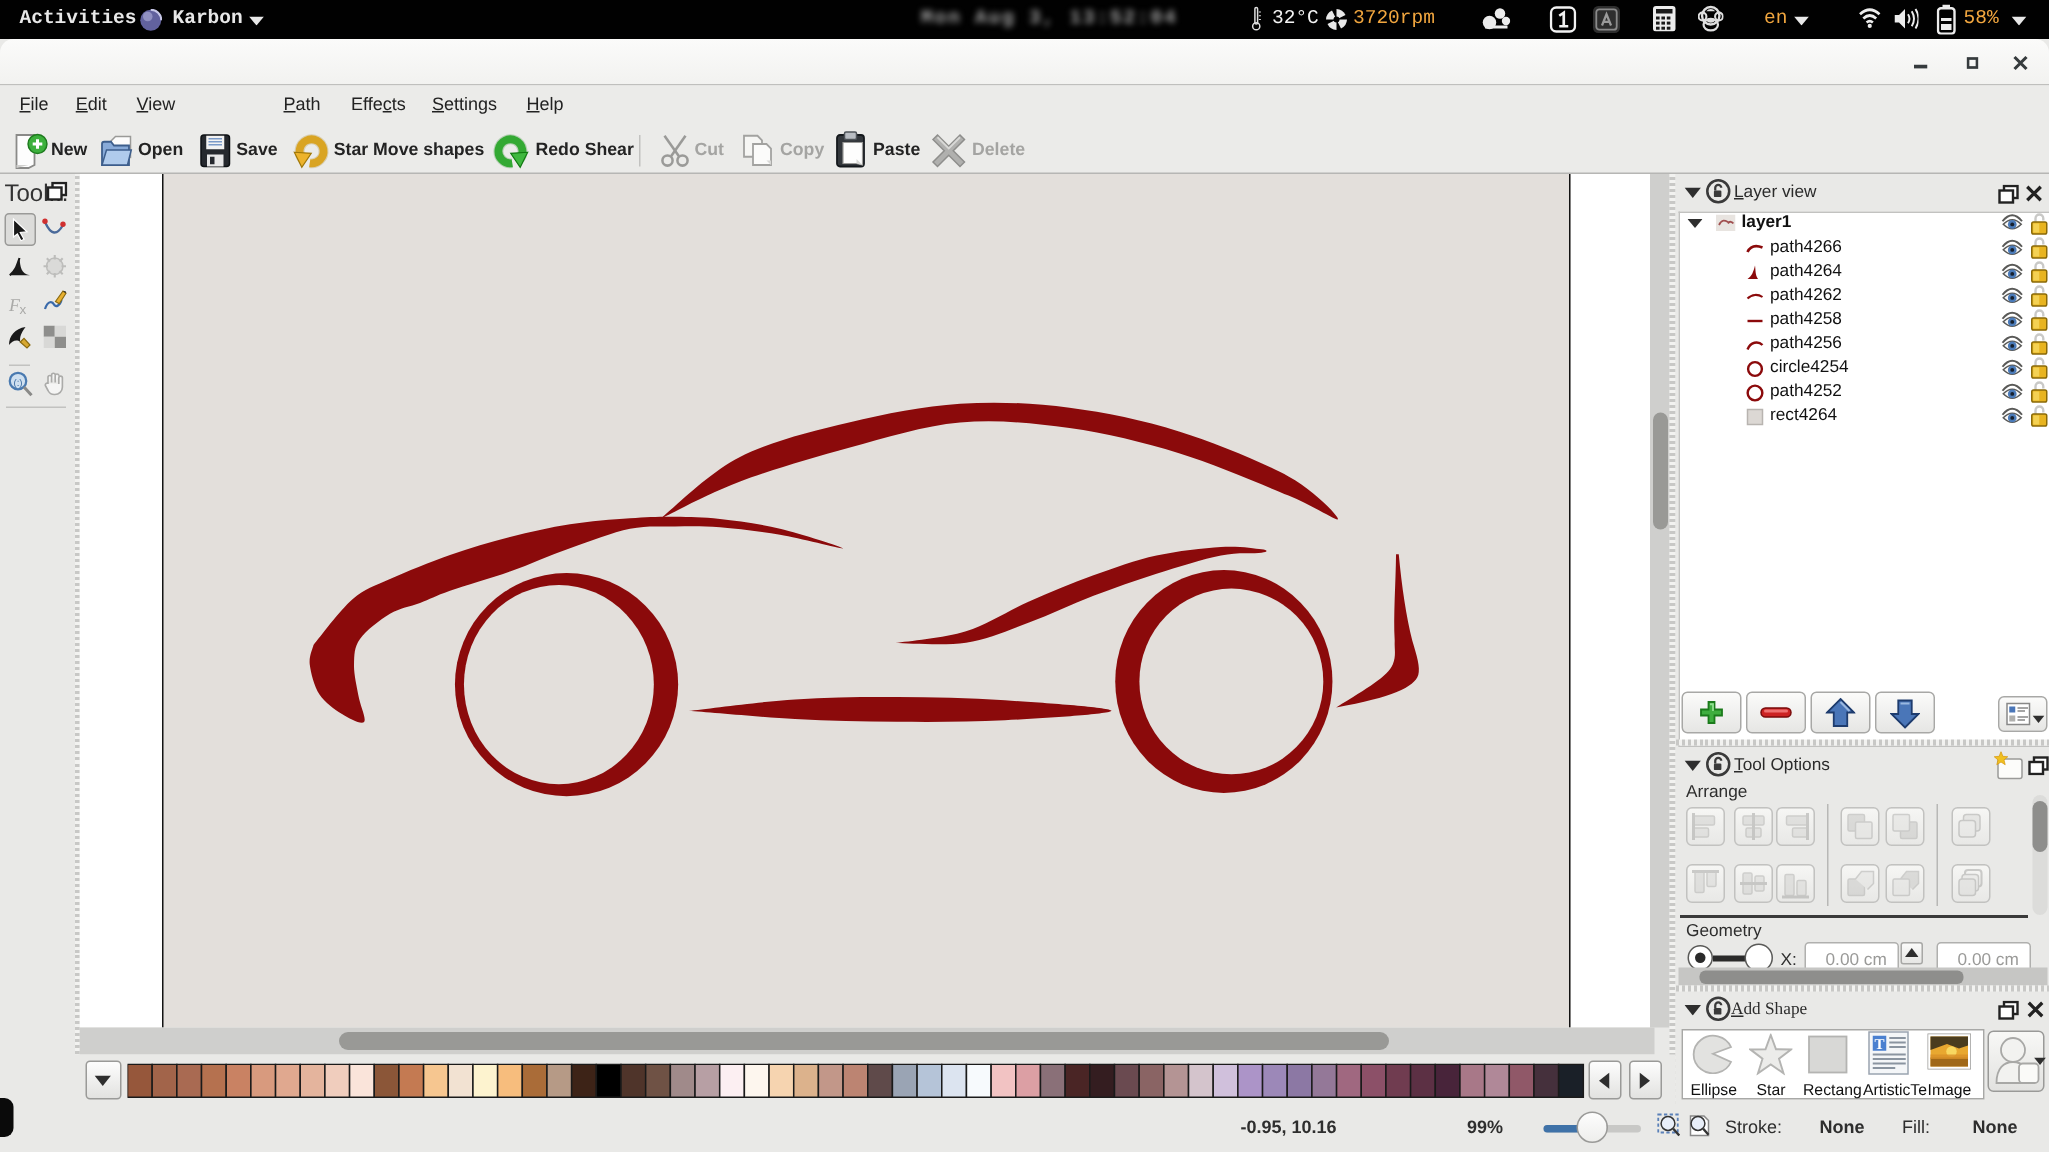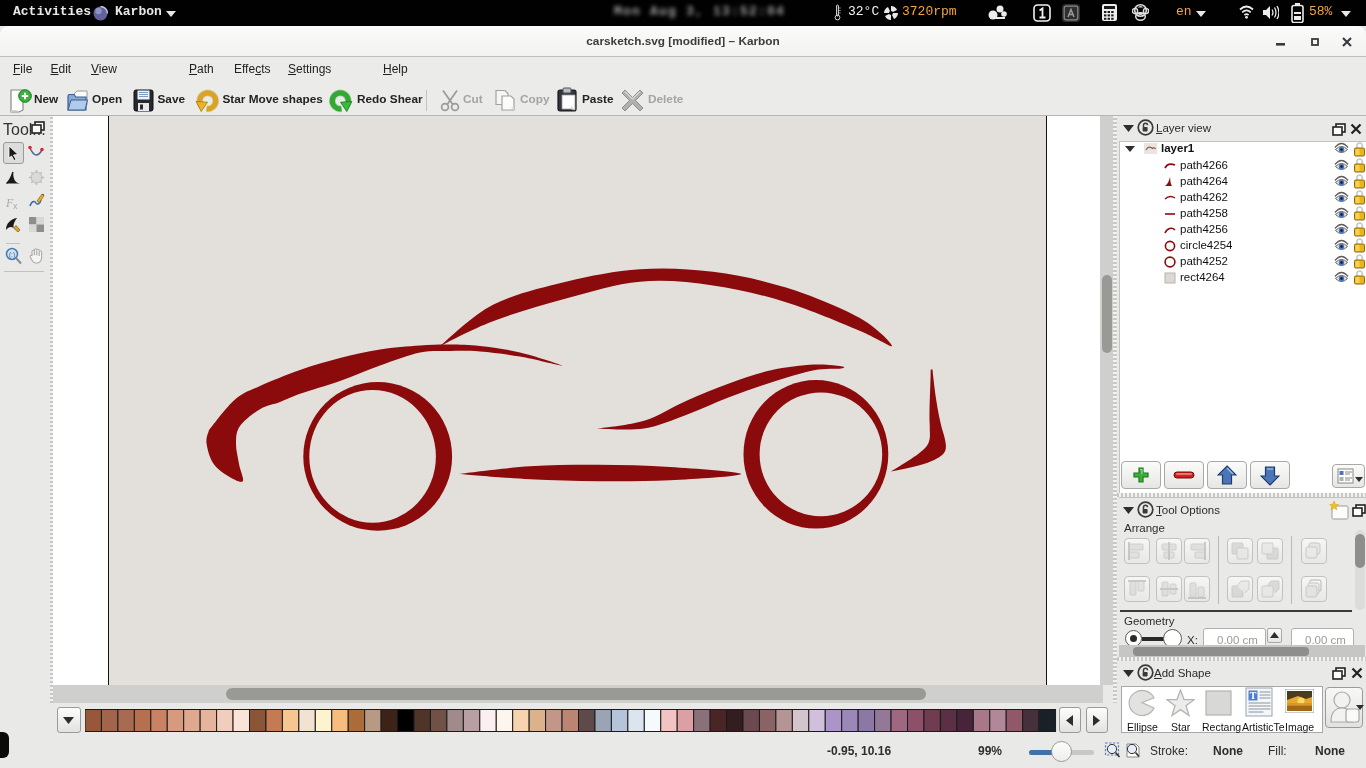--- a/index.html
+++ b/index.html
@@ -126,40 +126,39 @@
       <rect x="1" y="2.5" width="11" height="17" rx="2" fill="none" stroke="#ececec" stroke-width="1.6"></rect>
       <rect x="3" y="9" width="7" height="2" fill="#ececec"></rect>
       <rect x="3" y="13" width="7" height="4" fill="#ececec"></rect>
     </svg>
  <span class="it amber" style="left:1309px;">58%</span>
  <svg class="abs" style="left:1341px;top:11px;" width="10" height="6">
       <path d="M0 0h10L5 6z" fill="#e8e8e8"></path>
     </svg>
 </div>
 <div id="titlebar">
- <div id="title">carsketch.svg [modified] – Karbon</div>
  <svg class="abs" style="left:1276px;top:17px;" width="9" height="3">
       <rect width="9" height="2.6" fill="#363b3d"></rect>
     </svg>
  <svg class="abs" style="left:1311px;top:12px;" width="8" height="8">
       <rect x="1" y="1" width="6" height="6" fill="none" stroke="#363b3d" stroke-width="1.8"></rect>
     </svg>
  <svg class="abs" style="left:1342px;top:11px;" width="10" height="10">
       <path d="M1 1 L9 9 M9 1 L1 9" stroke="#363b3d" stroke-width="2.1"></path>
     </svg>
 </div>
 <div id="menubar">
  <span style="left:13px;"><u>F</u>ile</span>
  <span style="left:50.5px;"><u>E</u>dit</span>
  <span style="left:91px;"><u>V</u>iew</span>
  <span style="left:137.5px;margin-top:28px;"><u>O</u>bject</span>
  <span style="left:189px;"><u>P</u>ath</span>
  <span style="left:234px;">Effe<u>c</u>ts</span>
  <span style="left:288px;"><u>S</u>ettings</span>
- <span style="left:351px;margin-left:32px;"><u>H</u>elp</span>
+ <span style="left:351px;"><u>H</u>elp</span>
 </div>
 <div id="toolbar">
  <svg class="abs" style="left:8px;top:3px;" width="24" height="25" viewBox="0 0 24 25">
       <path d="M3 2 h12 v20 l-4 2 h-8 z" fill="#fdfdfd" stroke="#8a8a88" stroke-width="1.2"></path>
       <path d="M15 2 l-0 0" fill="none"></path>
       <path d="M3 22 l8 0 l-8 2 z" fill="#d0d0ce"></path>
       <circle cx="17" cy="8" r="6.3" fill="#3cb03c" stroke="#1e7a1e" stroke-width="1"></circle>
       <path d="M17 4.8v6.4M13.8 8h6.4" stroke="#fff" stroke-width="2"></path>
     </svg>
  <span class="tb" style="left:34px;">New</span>
@@ -671,21 +670,21 @@
 <div class="abs" style="left:16px;top:531px;width:176px;height:9px;background:#8e8e8c;border-radius:4px;"></div>
 <div class="splitdots" style="left:0px;top:541px;width:249px;height:4px;background:repeating-linear-gradient(90deg,#c8c8c6 0 2px,#f2f2f0 2px 4px);"></div>
 <svg class="abs" style="left:6px;top:554px;" width="11" height="7">
       <path d="M0 0h11L5.5 7z" fill="#2e2e2e"></path>
     </svg>
 <svg class="abs" style="left:20px;top:548px;" width="17" height="17" viewBox="0 0 17 17">
       <circle cx="8.5" cy="8.5" r="7.3" fill="none" stroke="#3a3a3a" stroke-width="1.7"></circle>
       <path d="M6.5 8 V6.2 a2 2 0 0 1 4 0" fill="none" stroke="#3a3a3a" stroke-width="1.5"></path>
       <rect x="5.6" y="8" width="5" height="4.4" rx=".8" fill="#3a3a3a"></rect>
     </svg>
-<span class="dockhd" style="left:37px;top:551px;"><u>A</u>dd Shape</span>
+<span class="dockhd" style="left:37px;top:551px;font-family:Liberation Serif, serif;"><u>A</u>dd Shape</span>
 <svg class="abs" style="left:215px;top:551px;" width="14" height="13" viewBox="0 0 14 13">
       <rect x="4" y="1" width="9" height="8" fill="#fff" stroke="#222" stroke-width="1.6"></rect>
       <rect x="1" y="4" width="9" height="8" fill="#fff" stroke="#222" stroke-width="1.6"></rect>
     </svg>
 <svg class="abs" style="left:234px;top:551px;" width="12" height="12">
       <path d="M1.5 1.5 L10.5 10.5 M10.5 1.5 L1.5 10.5" stroke="#222" stroke-width="2.2"></path>
     </svg>
 <div class="abs" style="left:4px;top:570px;width:202px;height:47px;background:#fff;border:1px solid #a8a8a6;"></div>
 <svg class="abs" style="left:11px;top:573px;" width="28" height="27" viewBox="0 0 28 27">
       <path d="M14 13.5 L26 9 A13 12.5 0 1 0 26 19 Z" fill="#e2e2e0" stroke="#b4b4b2" stroke-width="1.2"></path>

